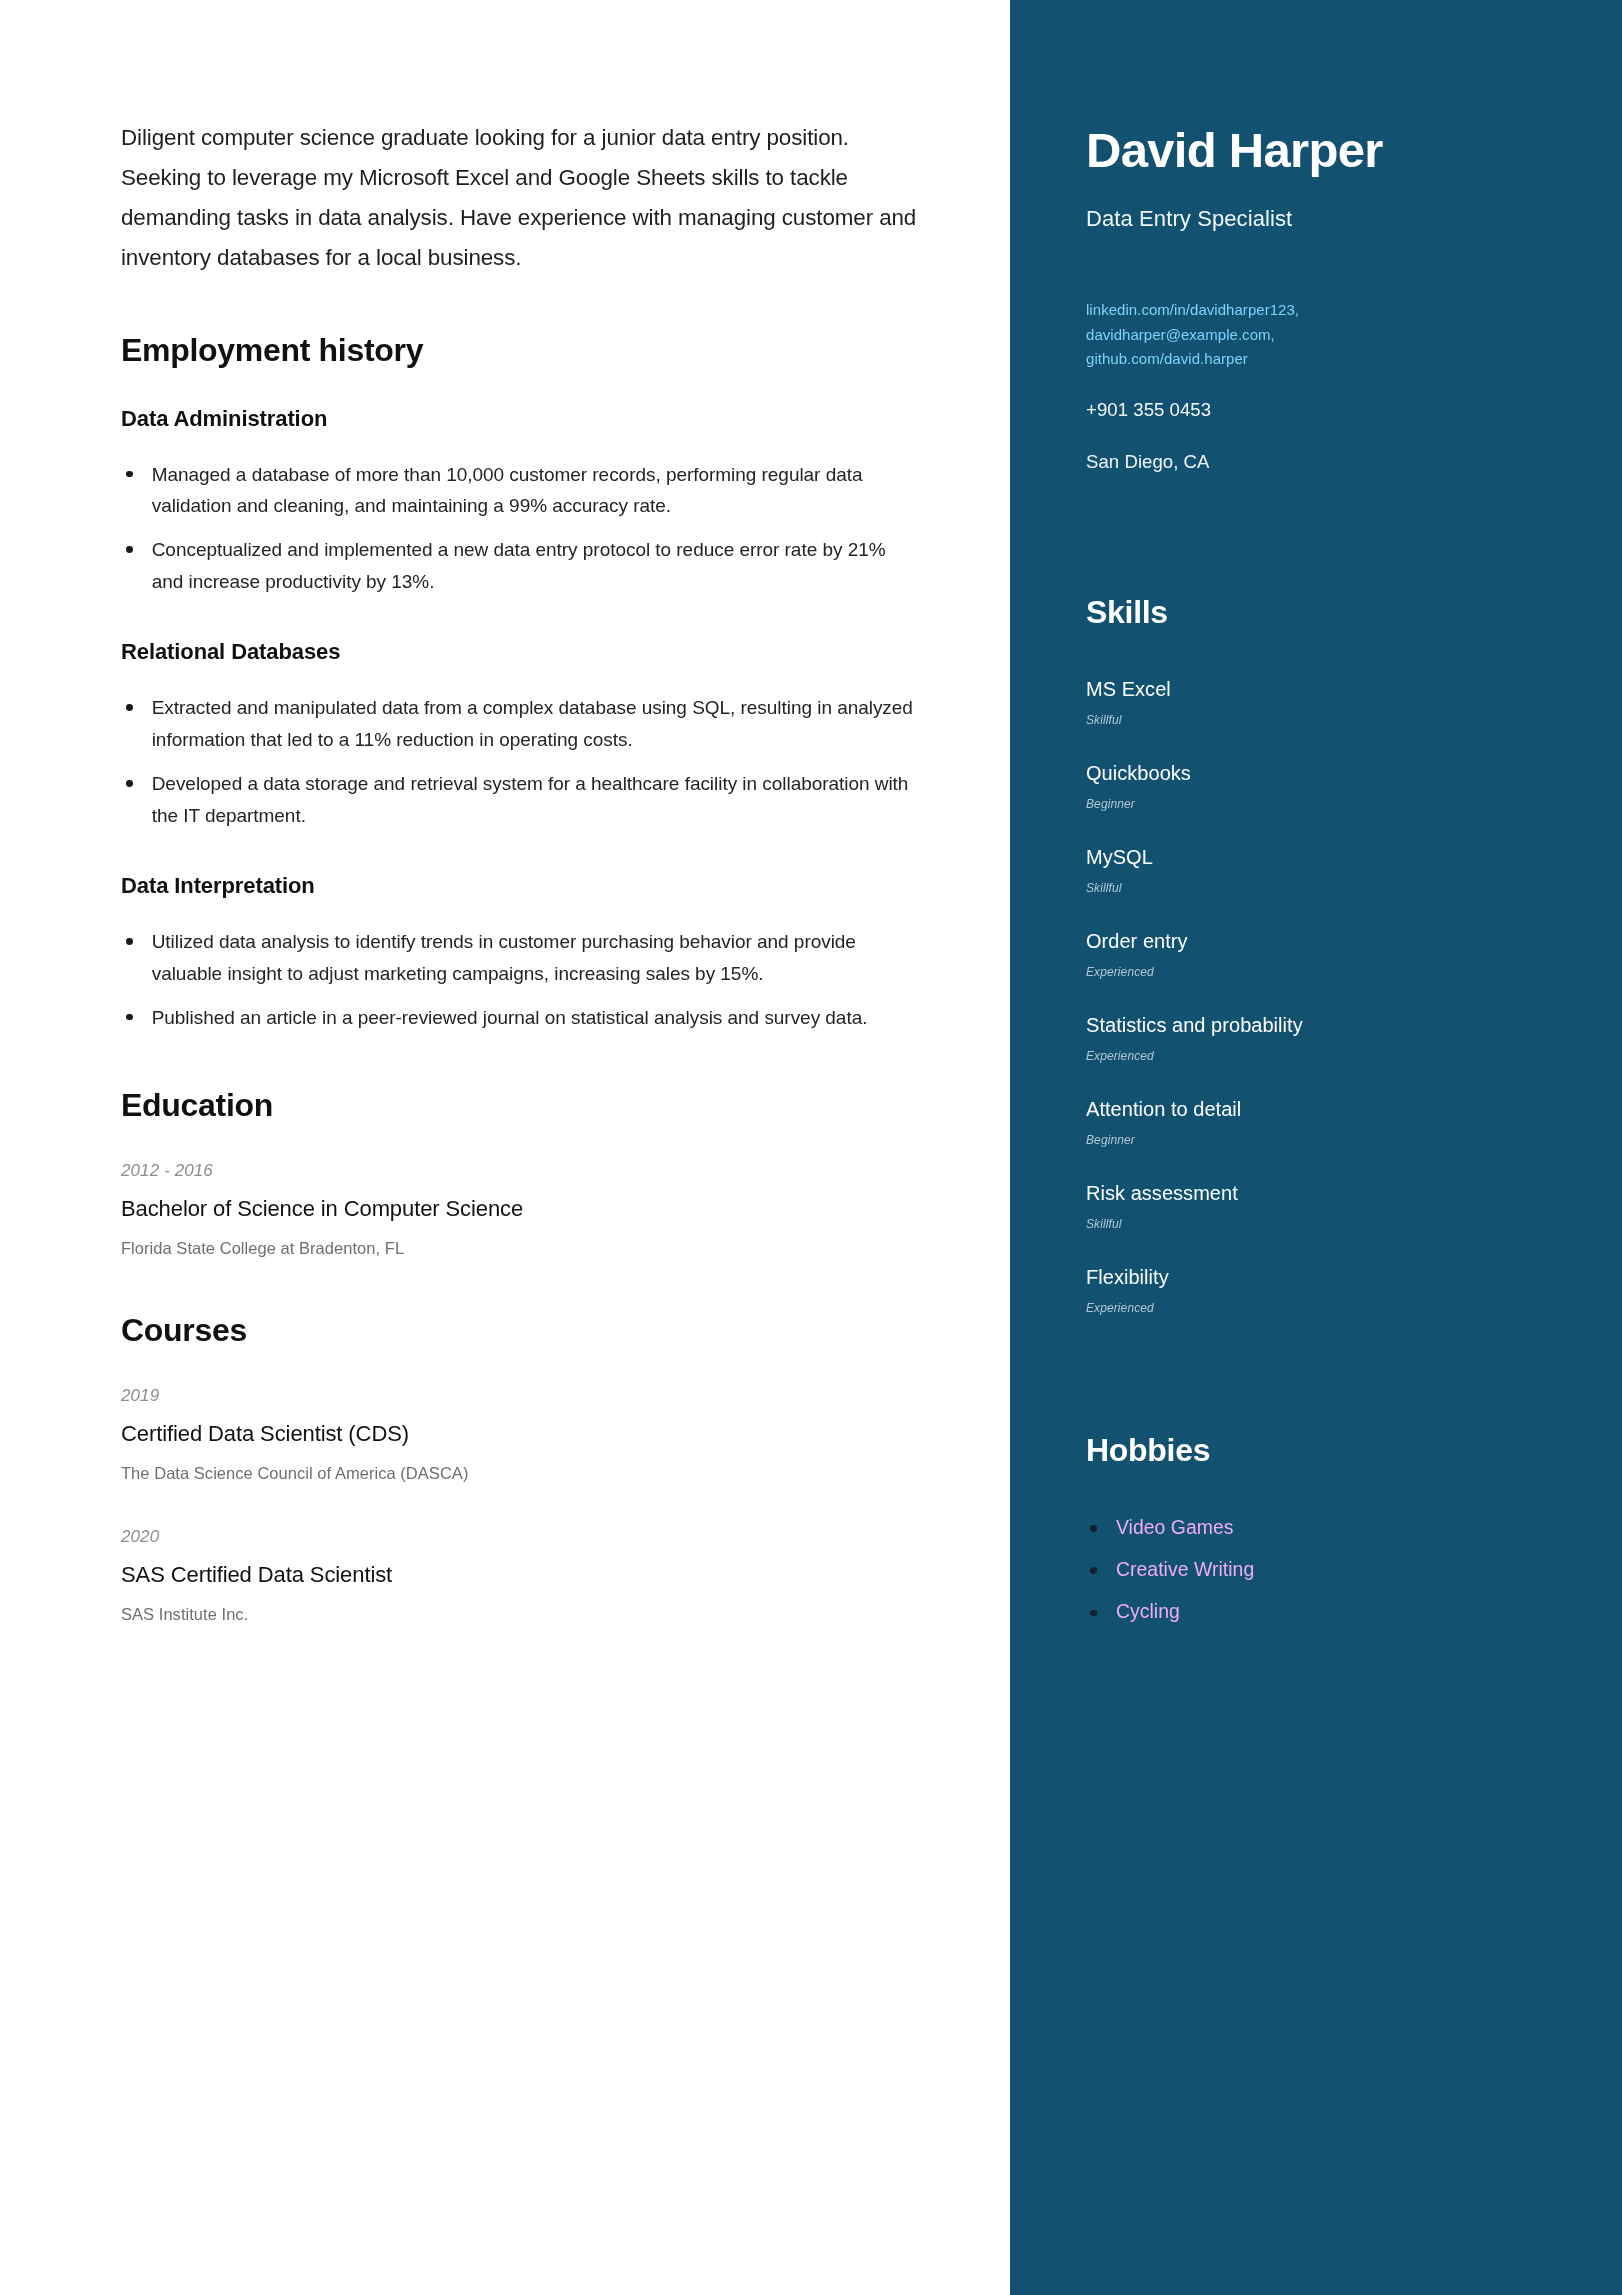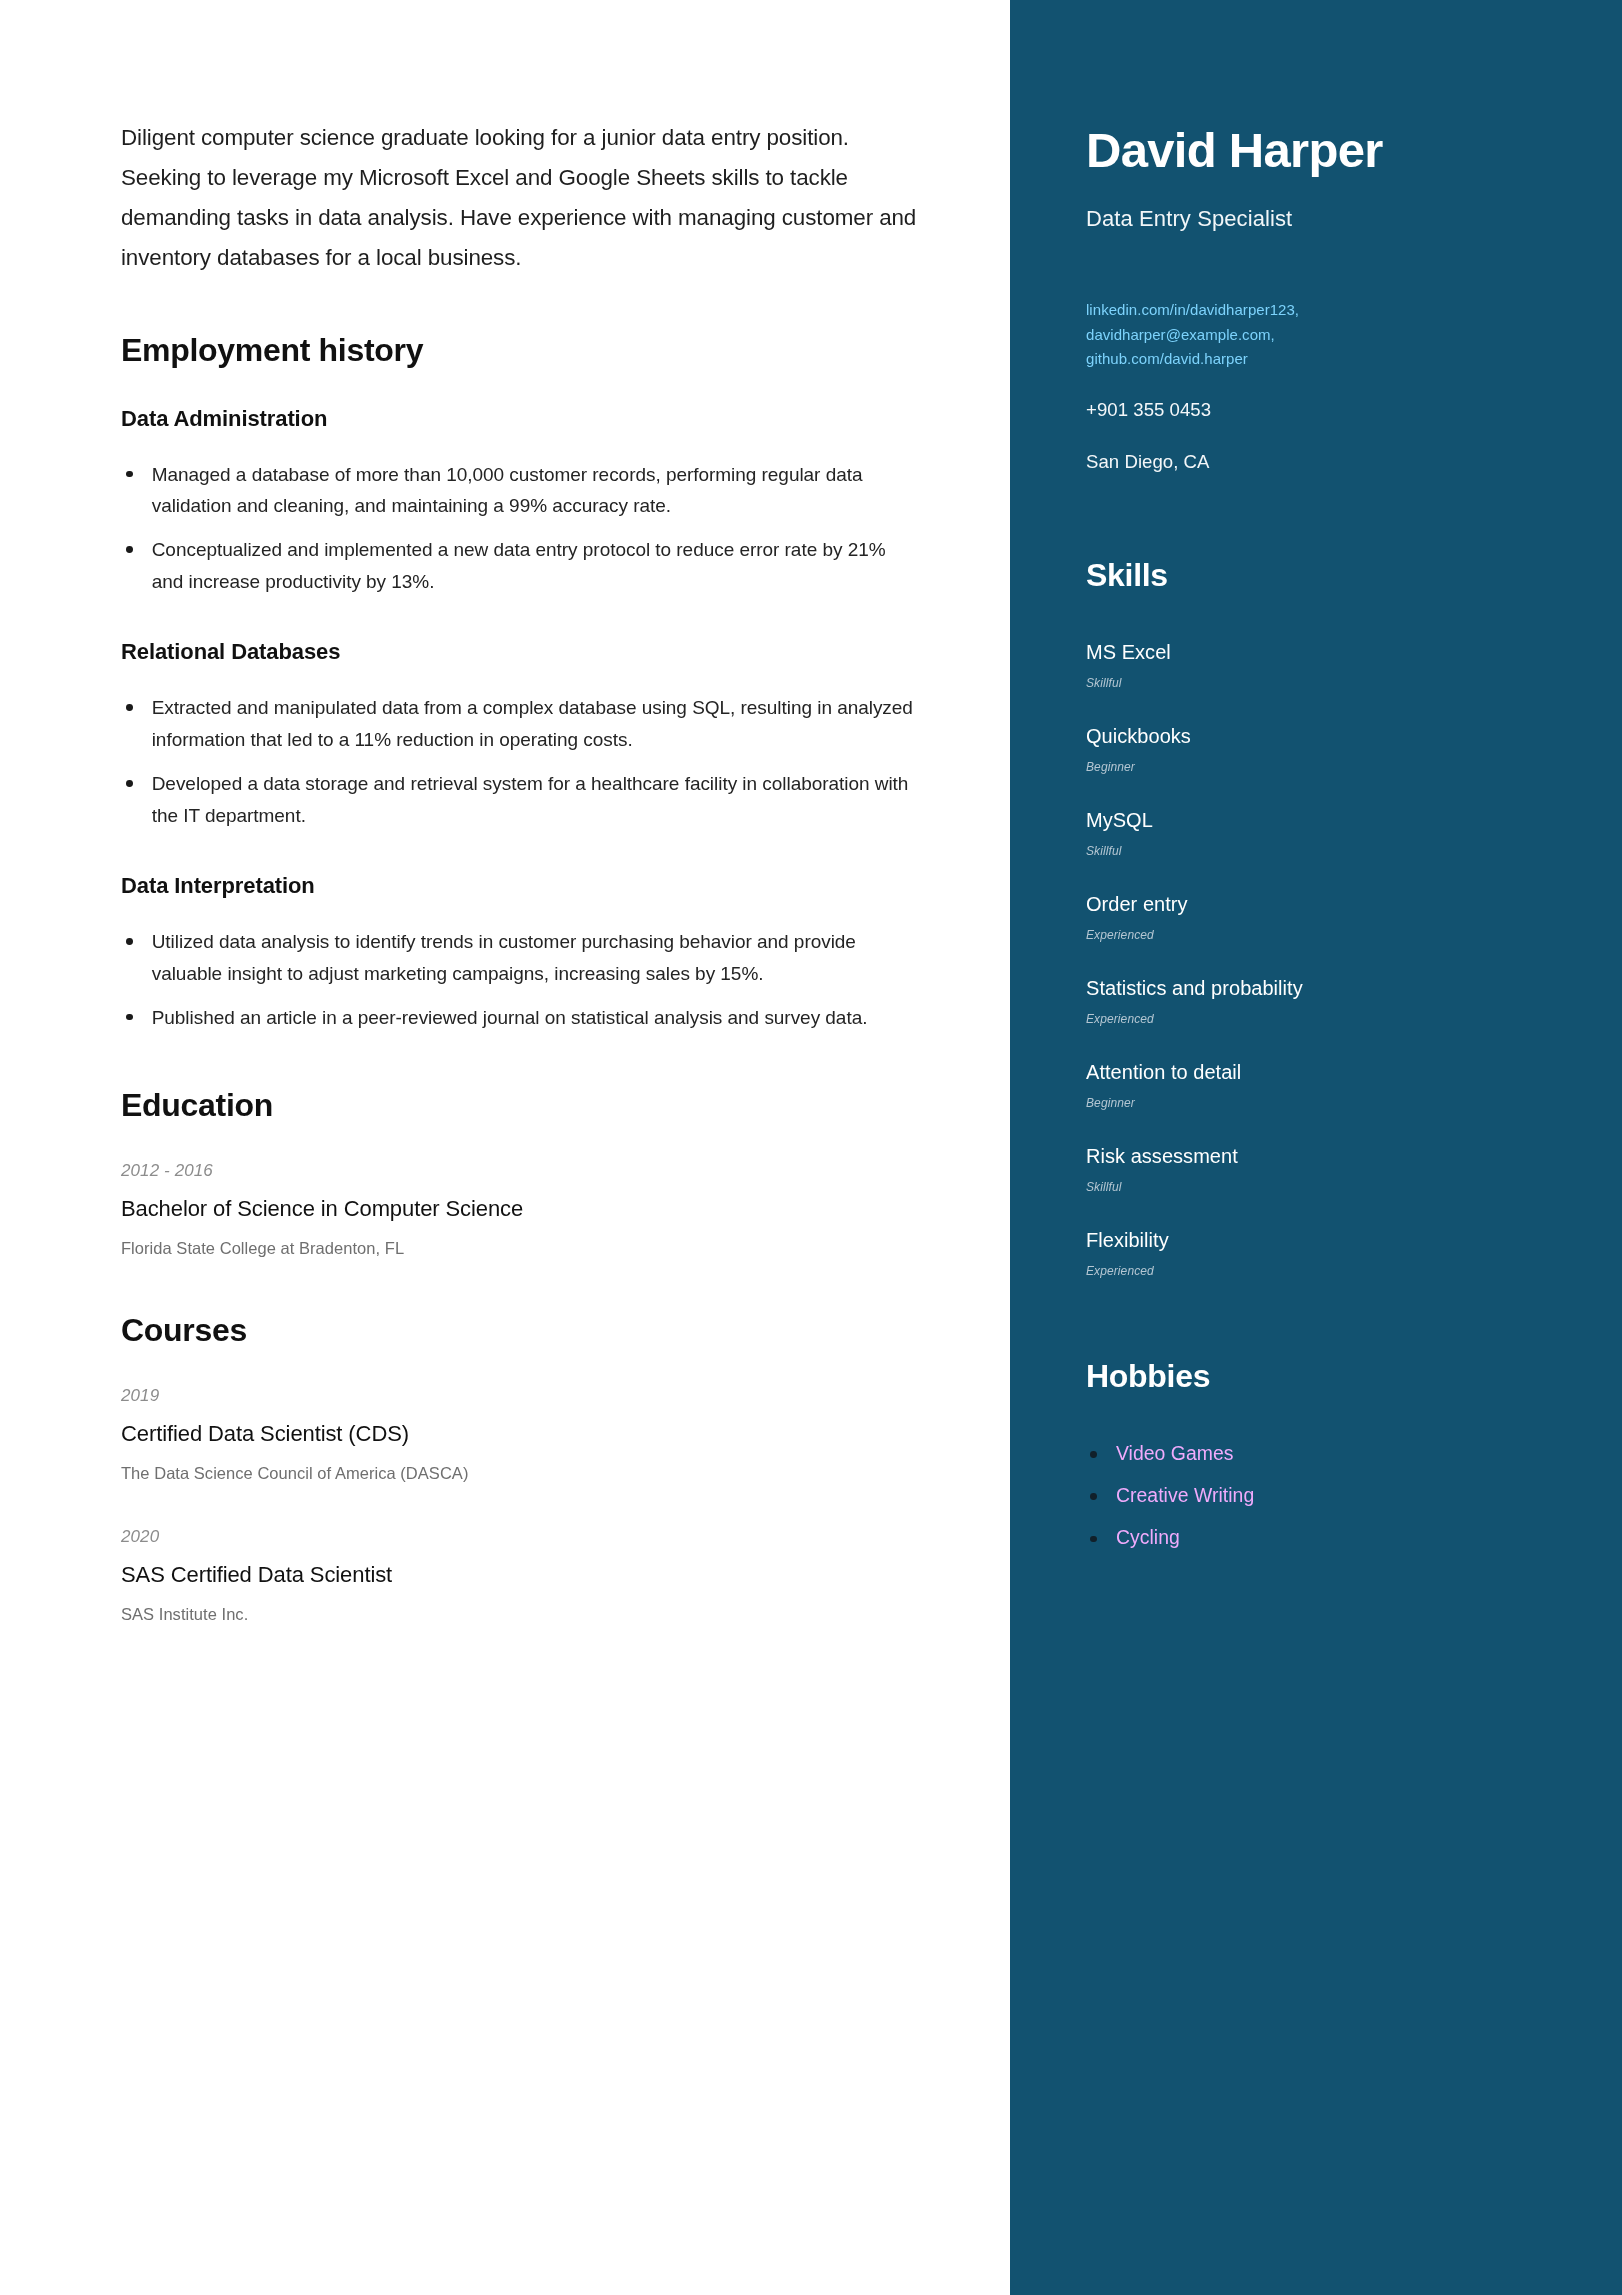--- a/index.html
+++ b/index.html
@@ -157,21 +157,21 @@
 
   .contact-single {
     font-size: 18.6px;
     line-height: 1.6;
     color: #f4f7f9;
     margin-bottom: 22px;
     letter-spacing: 0.04px;
   }
 
   .sb-section {
-    margin-top: 80px;
+    margin-top: 117px;
   }
 
   .sb-title {
     font-size: 32px;
     font-weight: 700;
     color: #ffffff;
     letter-spacing: -0.3px;
     margin-bottom: 47px;
   }
 

